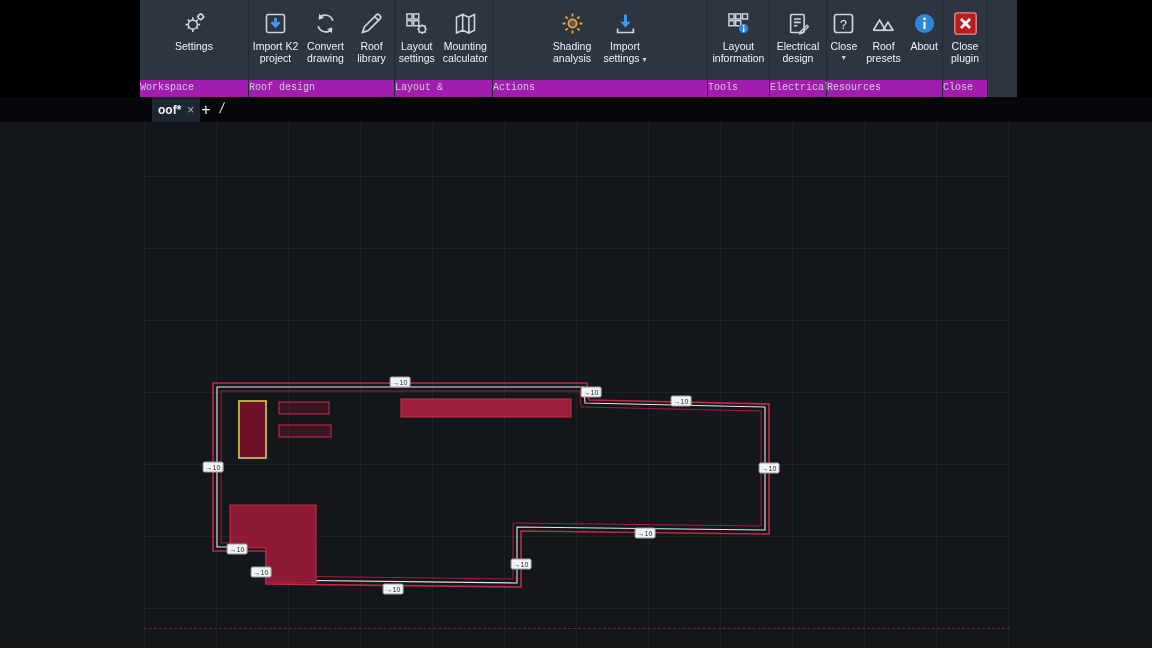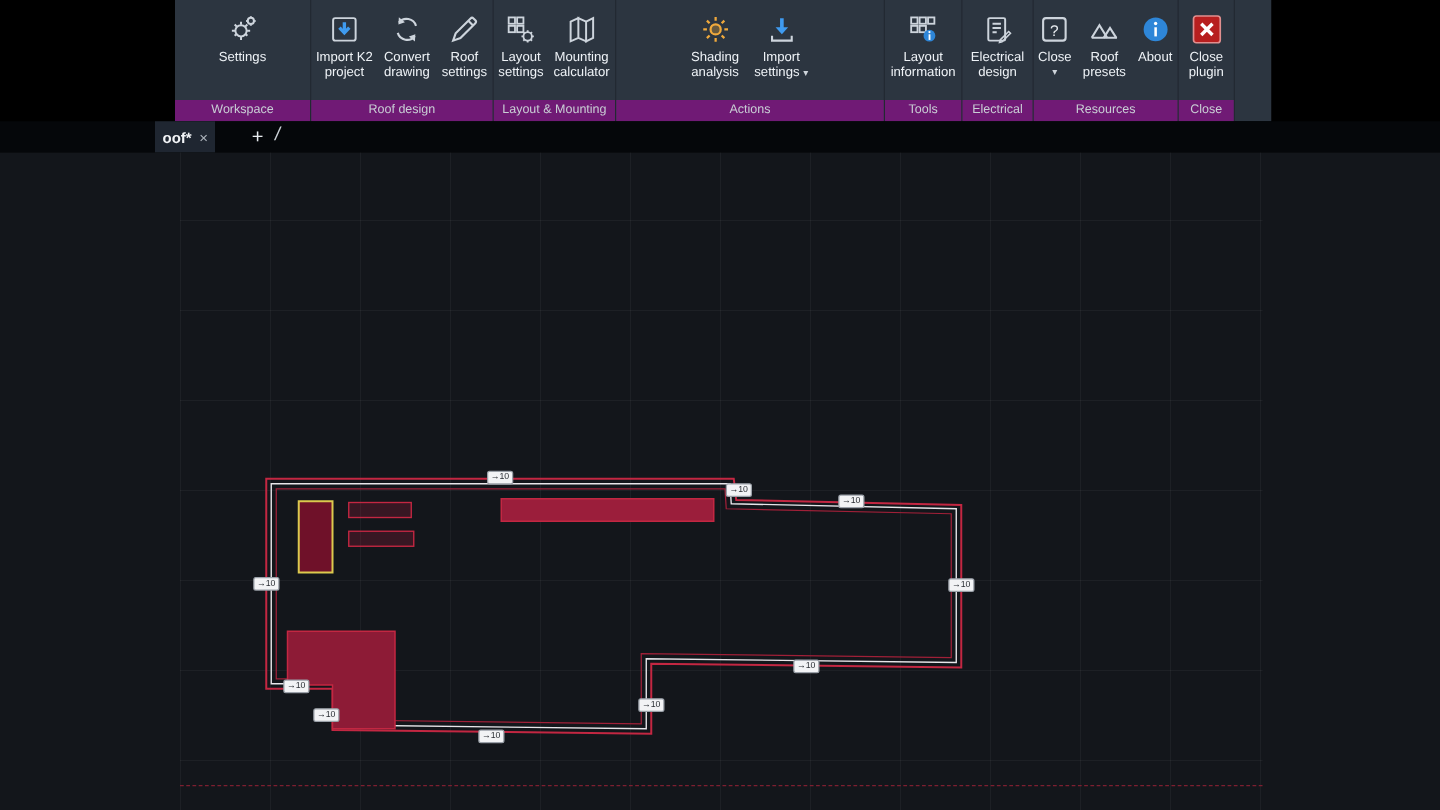--- a/index.html
+++ b/index.html
@@ -9,35 +9,35 @@
     -webkit-font-smoothing:antialiased;
   }
   
   .ribbon{
     position:absolute;left:140px;top:0;width:877px;height:97px;
     background:#2c3540;display:flex;align-items:stretch;
   }
   .rgroup{display:flex;flex-direction:column;border-right:1px solid #222932;box-sizing:border-box;}
   .rgroup-buttons{flex:1;display:flex;align-items:flex-start;justify-content:center;padding-top:5px;}
   .rgroup-label{
-    height:17px;font-size:10px;color:#c9ced5;text-align:center;line-height:15px;
-    background:#701a75;user-select:none;
+    height:17px;font-size:10px;color:#c9ced5;text-align:left;line-height:15px;
+    background:#a21caf;user-select:none;font-family:Liberation Mono, monospace;
   }
   .rbtn{
     display:flex;flex-direction:column;align-items:center;box-sizing:border-box;
     padding-top:2px;color:#eef2f6;font-size:10.5px;line-height:12px;text-align:center;
     cursor:pointer;border-radius:2px;
   }
   .rbtn .ricon{height:32px;display:flex;align-items:center;justify-content:center;}
   .rbtn .rlabel{padding:1px 1px 0;}
   .caret{font-size:8px;color:#cfd5dc;}
   
   .tabbar{position:absolute;left:0;top:97px;width:1152px;height:25px;background:#05070a;}
   .tab{
-    position:absolute;left:124px;top:0;height:25px;display:flex;align-items:center;
+    position:absolute;left:152px;top:0;height:25px;display:flex;align-items:center;
     background:#1f2631;color:#f2f4f7;font-size:12px;font-weight:bold;
     padding:0 6px;gap:6px;cursor:pointer;
   }
   .tab-close{font-weight:normal;color:#aeb4bc;font-size:12px;cursor:pointer;}
   .tab-add{
     position:absolute;left:196px;top:0;height:25px;width:20px;display:flex;align-items:center;justify-content:center;
     color:#e8ecf0;font-size:16px;cursor:pointer;
   }
   .tab-slash{
     position:absolute;left:220px;top:2px;color:#cfd4da;font-size:15px;transform:skewX(-10deg);
@@ -117,21 +117,21 @@
       </div>
       <div class="rbtn" style="width:44px">
         <span class="ricon">
           <svg viewBox="0 0 24 24" width="27" height="27">
               <g fill="none" stroke="#cdd4dc" stroke-width="1.5">
                 <path d="M4 20l1.8-5.2L16.4 4.2a1.5 1.5 0 0 1 2.1 0l1.3 1.3a1.5 1.5 0 0 1 0 2.1L9.2 18.2z"></path>
                 <path d="M14.8 5.8l3.4 3.4"></path>
               </g>
             </svg>
         </span>
-        <span class="rlabel">Roof settings</span>
+        <span class="rlabel">Roof library</span>
       </div>
     </div>
     <div class="rgroup-label">Roof design</div>
   </div>
 
   <div class="rgroup" style="width:98px">
     <div class="rgroup-buttons">
       <div class="rbtn" style="width:44px">
         <span class="ricon">
           <svg viewBox="0 0 24 24" width="27" height="27">

